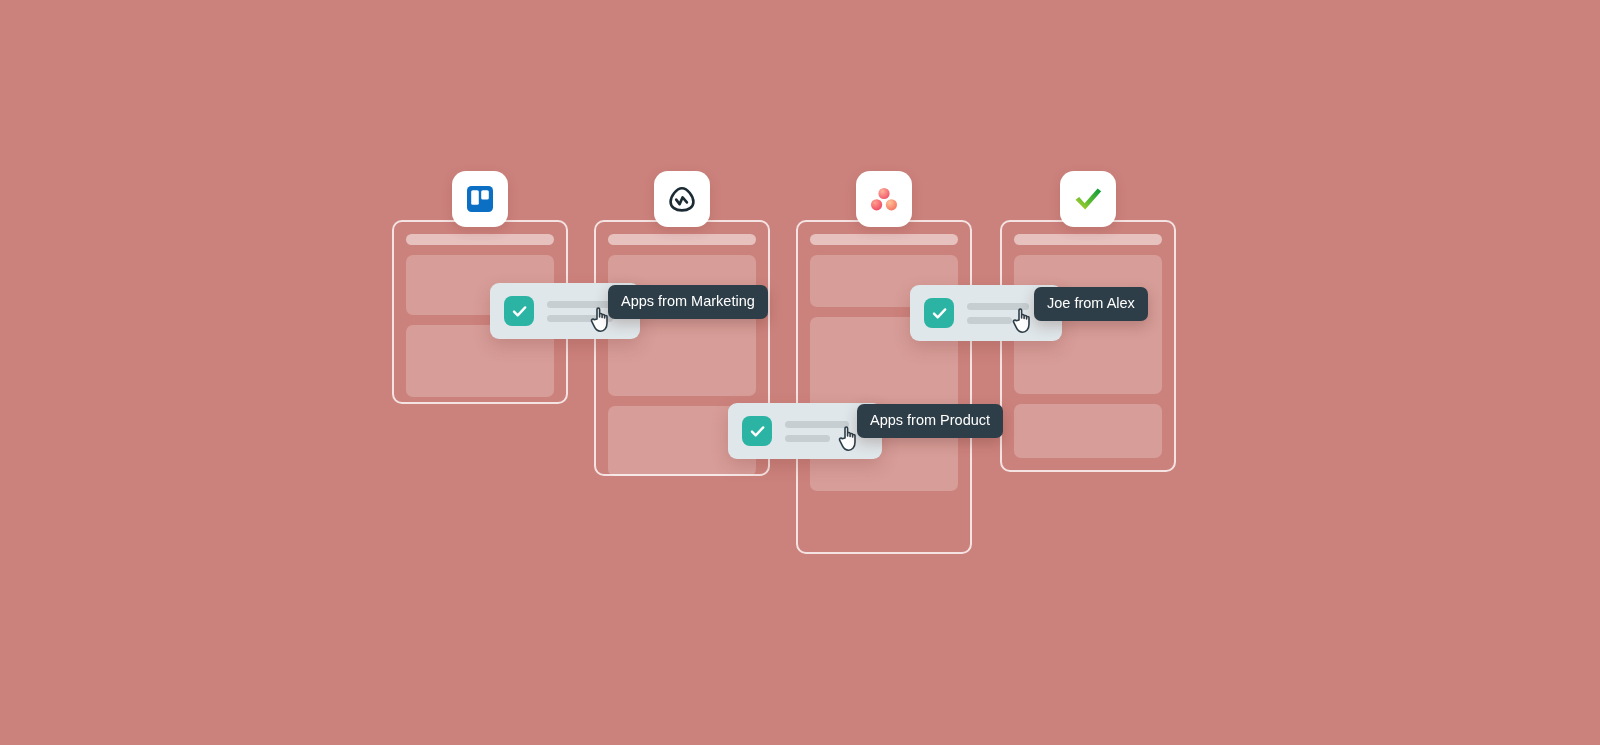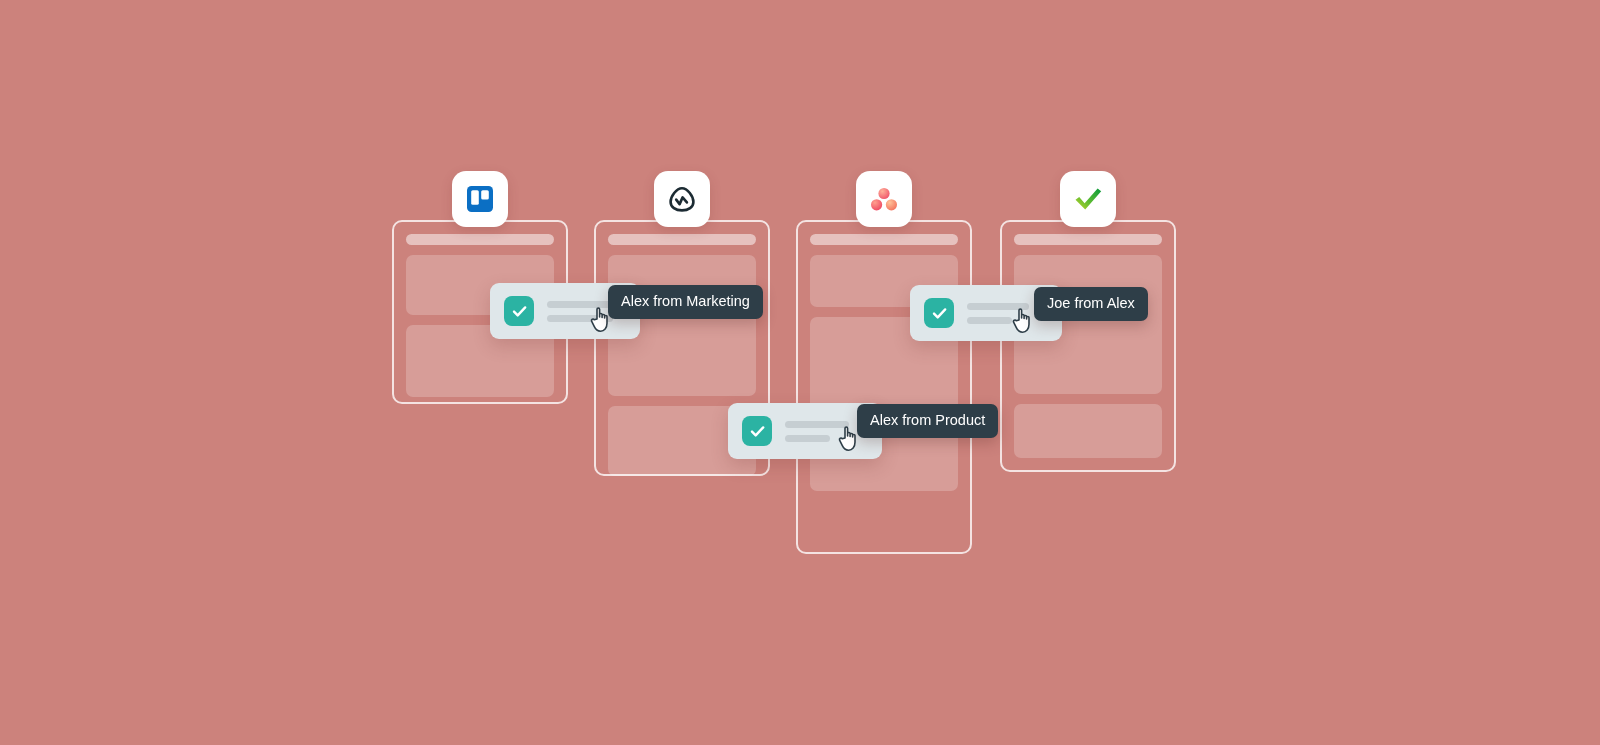--- a/index.html
+++ b/index.html
@@ -184,21 +184,21 @@
   <div class="cursor" style="left:588px; top:303px;">
     <svg width="28" height="32" viewBox="0 0 28 32">
       <path d="M9.0 16.0 L9.0 6.2 C9.0 4.5 11.6 4.5 11.6 6.2 L11.6 14.0
                L11.6 11.6 C11.6 10.1 14.1 10.1 14.1 11.6 L14.1 14.4
                L14.1 12.6 C14.1 11.1 16.6 11.1 16.6 12.6 L16.6 14.9
                L16.6 13.6 C16.6 12.2 19.0 12.2 19.0 13.6 L19.0 20.2
                C19.0 25.0 16.2 28.2 12.6 28.2 C9.6 28.2 7.6 26.4 6.2 23.4
                L3.6 18.2 C2.9 16.6 5.1 15.2 6.2 16.7 Z" fill="#ffffff" stroke="#2e3e48" stroke-width="1.6" stroke-linejoin="round"></path>
     </svg>
   </div>
-  <div class="name-tag" style="left:608px; top:285px;">Alex from Marketing</div>
+  <div class="name-tag" style="left:608px; top:285px;">Apps from Marketing</div>
 
   <div class="task-card" style="left:728px; top:403px; width:154px; height:56px;">
     <span class="check-box">
       <svg width="17" height="17" viewBox="0 0 17 17">
         <path d="M3 8.6 L6.7 12.4 L14.2 4.4" fill="none" stroke="#ffffff" stroke-width="2.4" stroke-linecap="round" stroke-linejoin="round"></path>
       </svg>
     </span>
     <span class="card-lines">
       <span class="card-line" style="width:64px;"></span>
       <span class="card-line" style="width:45px;"></span>
@@ -207,21 +207,21 @@
   <div class="cursor" style="left:836px; top:422px;">
     <svg width="28" height="32" viewBox="0 0 28 32">
       <path d="M9.0 16.0 L9.0 6.2 C9.0 4.5 11.6 4.5 11.6 6.2 L11.6 14.0
                L11.6 11.6 C11.6 10.1 14.1 10.1 14.1 11.6 L14.1 14.4
                L14.1 12.6 C14.1 11.1 16.6 11.1 16.6 12.6 L16.6 14.9
                L16.6 13.6 C16.6 12.2 19.0 12.2 19.0 13.6 L19.0 20.2
                C19.0 25.0 16.2 28.2 12.6 28.2 C9.6 28.2 7.6 26.4 6.2 23.4
                L3.6 18.2 C2.9 16.6 5.1 15.2 6.2 16.7 Z" fill="#ffffff" stroke="#2e3e48" stroke-width="1.6" stroke-linejoin="round"></path>
     </svg>
   </div>
-  <div class="name-tag" style="left:857px; top:404px;">Alex from Product</div>
+  <div class="name-tag" style="left:857px; top:404px;">Apps from Product</div>
 
   <div class="task-card" style="left:910px; top:285px; width:152px; height:56px;">
     <span class="check-box">
       <svg width="17" height="17" viewBox="0 0 17 17">
         <path d="M3 8.6 L6.7 12.4 L14.2 4.4" fill="none" stroke="#ffffff" stroke-width="2.4" stroke-linecap="round" stroke-linejoin="round"></path>
       </svg>
     </span>
     <span class="card-lines">
       <span class="card-line" style="width:62px;"></span>
       <span class="card-line" style="width:45px;"></span>

